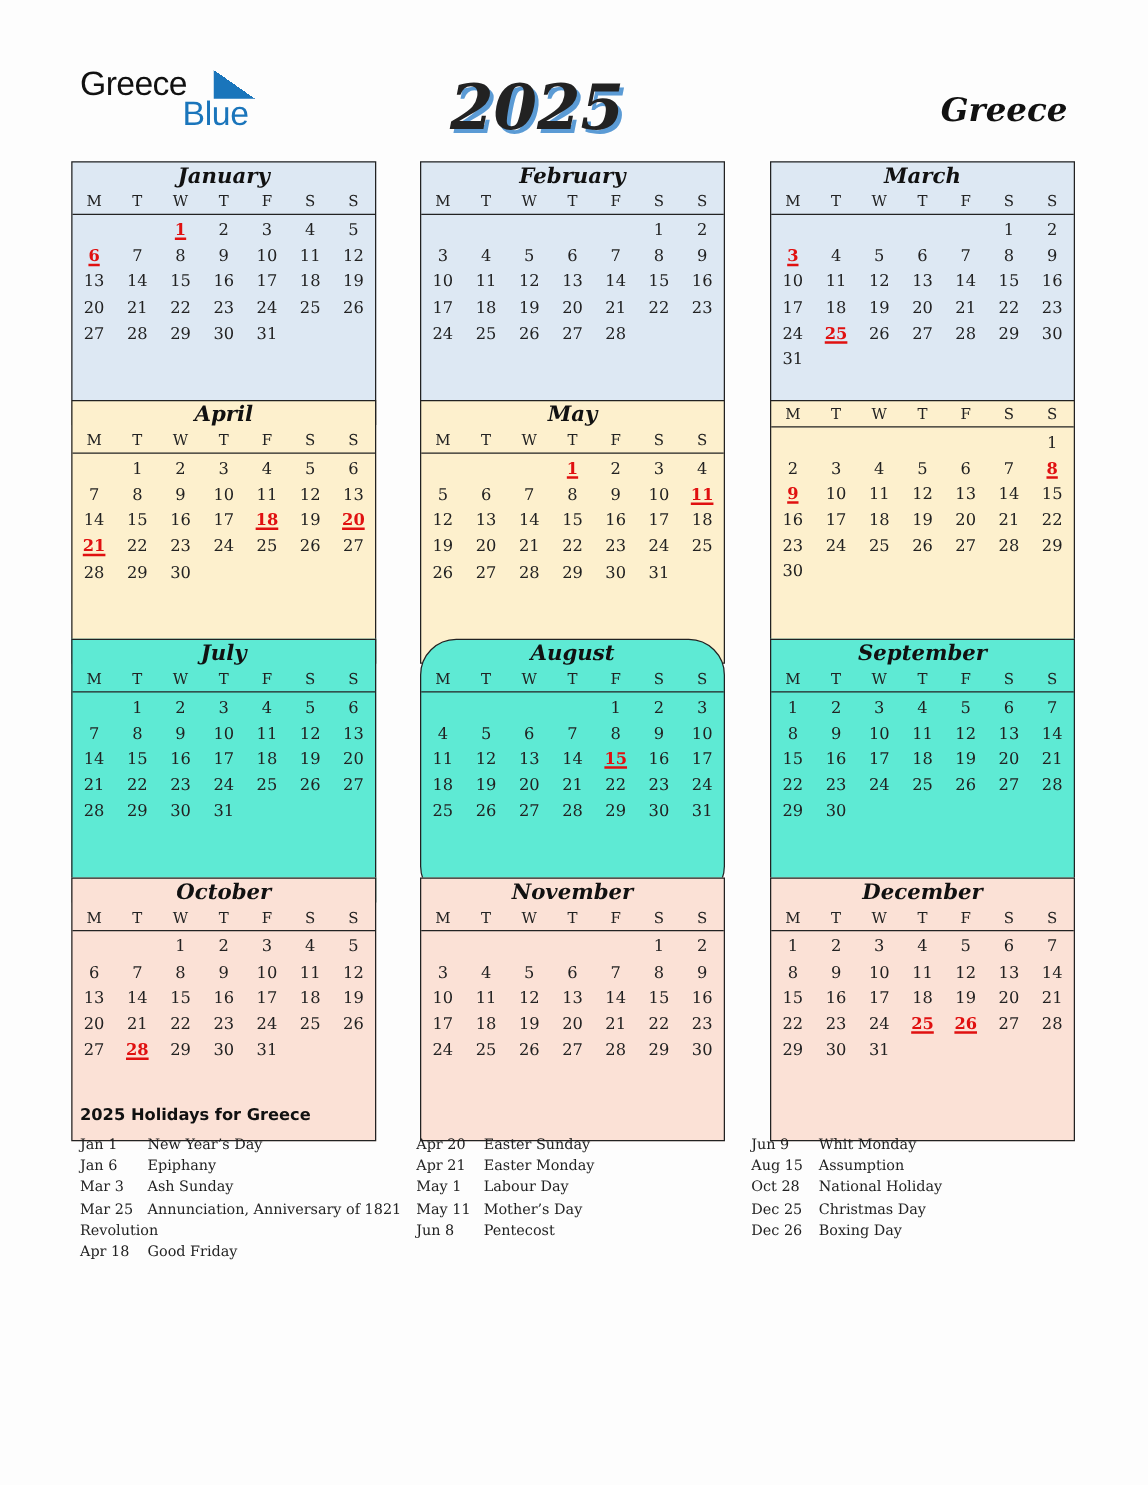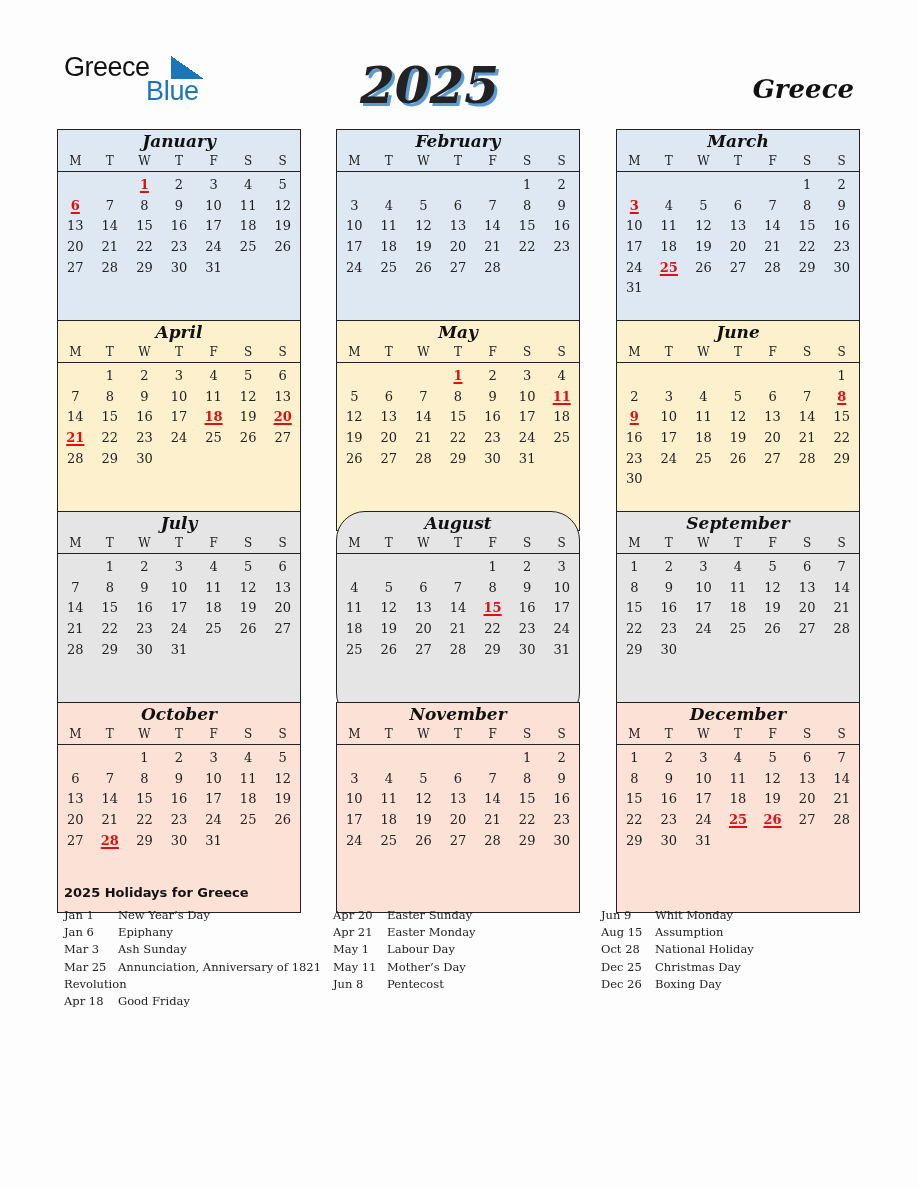--- a/index.html
+++ b/index.html
@@ -11,21 +11,21 @@
   .year { position:absolute; left:360px; top:56px; width:200px; text-align:left; font-family:"DejaVu Serif", serif; font-weight:bold; font-style:italic; font-size:50px; color:#222; text-shadow:3px 3px 0 #5b9bd5; line-height:60px; }
   .country { position:absolute; right:64px; top:74px; font-family:"DejaVu Serif", serif; font-weight:bold; font-style:italic; font-size:26px; color:#111; }
   .month { position:absolute; width:244px; height:211px; border:1px solid #222; box-sizing:border-box; }
   .month .mname { text-align:center; font-weight:bold; font-style:italic; font-size:17px; height:21px; line-height:23px; color:#111; }
   .month .dow { display:grid; grid-template-columns:repeat(7, 1fr); font-size:12px; height:20px; line-height:20px; text-align:center; border-bottom:1px solid #222; margin:0 0 0 0; }
   .month .days { display:grid; grid-template-columns:repeat(7, 1fr); grid-auto-rows:20.7px; font-size:13px; text-align:center; padding-top:2px; }
   .month .days span { line-height:21px; }
   .month .days .hol { color:#e01010; font-weight:bold; text-decoration:underline; text-decoration-thickness:2px; text-underline-offset:2px; }
   .blue { background:#dde8f3; }
   .yellow { background:#fdf0cd; }
-  .green { background:#e5e5e5; }
+  .green { background:#5eead4; }
   .pink { background:#fbe1d6; }
   .hol-title { position:absolute; left:64px; top:885px; font-family:"DejaVu Sans", sans-serif; font-weight:bold; font-size:13px; color:#111; }
   .hol-col { position:absolute; top:907px; font-size:11.5px; color:#222; }
   .hol-row { display:flex; height:17.2px; line-height:17px; }
   .hol-row .d { width:54px; flex:none; }
   .hol-row .n { white-space:nowrap; }
 </style>
 </head>
 <body>
 
@@ -269,21 +269,20 @@
         <span>25</span>
         <span>26</span>
         <span>27</span>
         <span>28</span>
         <span>29</span>
         <span>30</span>
         <span>31</span>
       </div>
     </div>
     <div class="month yellow" style="left: 616px; top: 320px;">
-      <div class="mname">June</div>
       <div class="dow">
         <span>M</span>
         <span>T</span>
         <span>W</span>
         <span>T</span>
         <span>F</span>
         <span>S</span>
         <span>S</span>
       </div>
       <div class="days">

